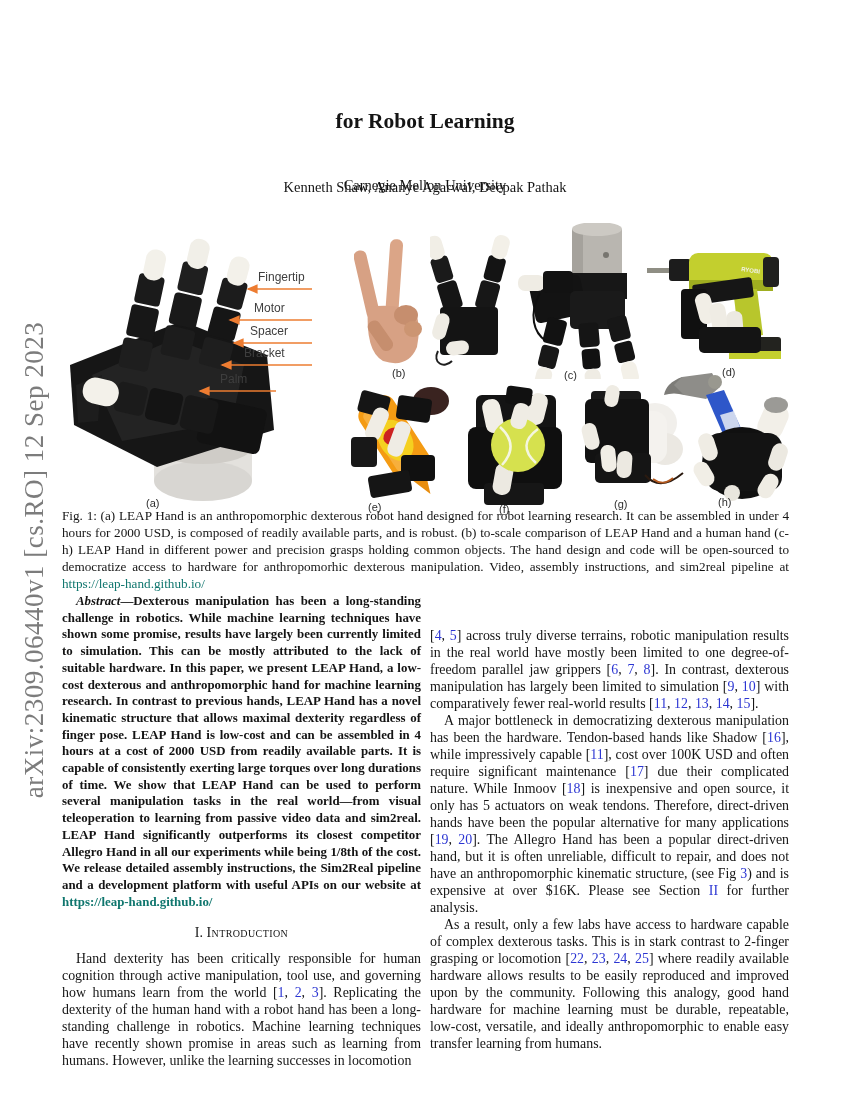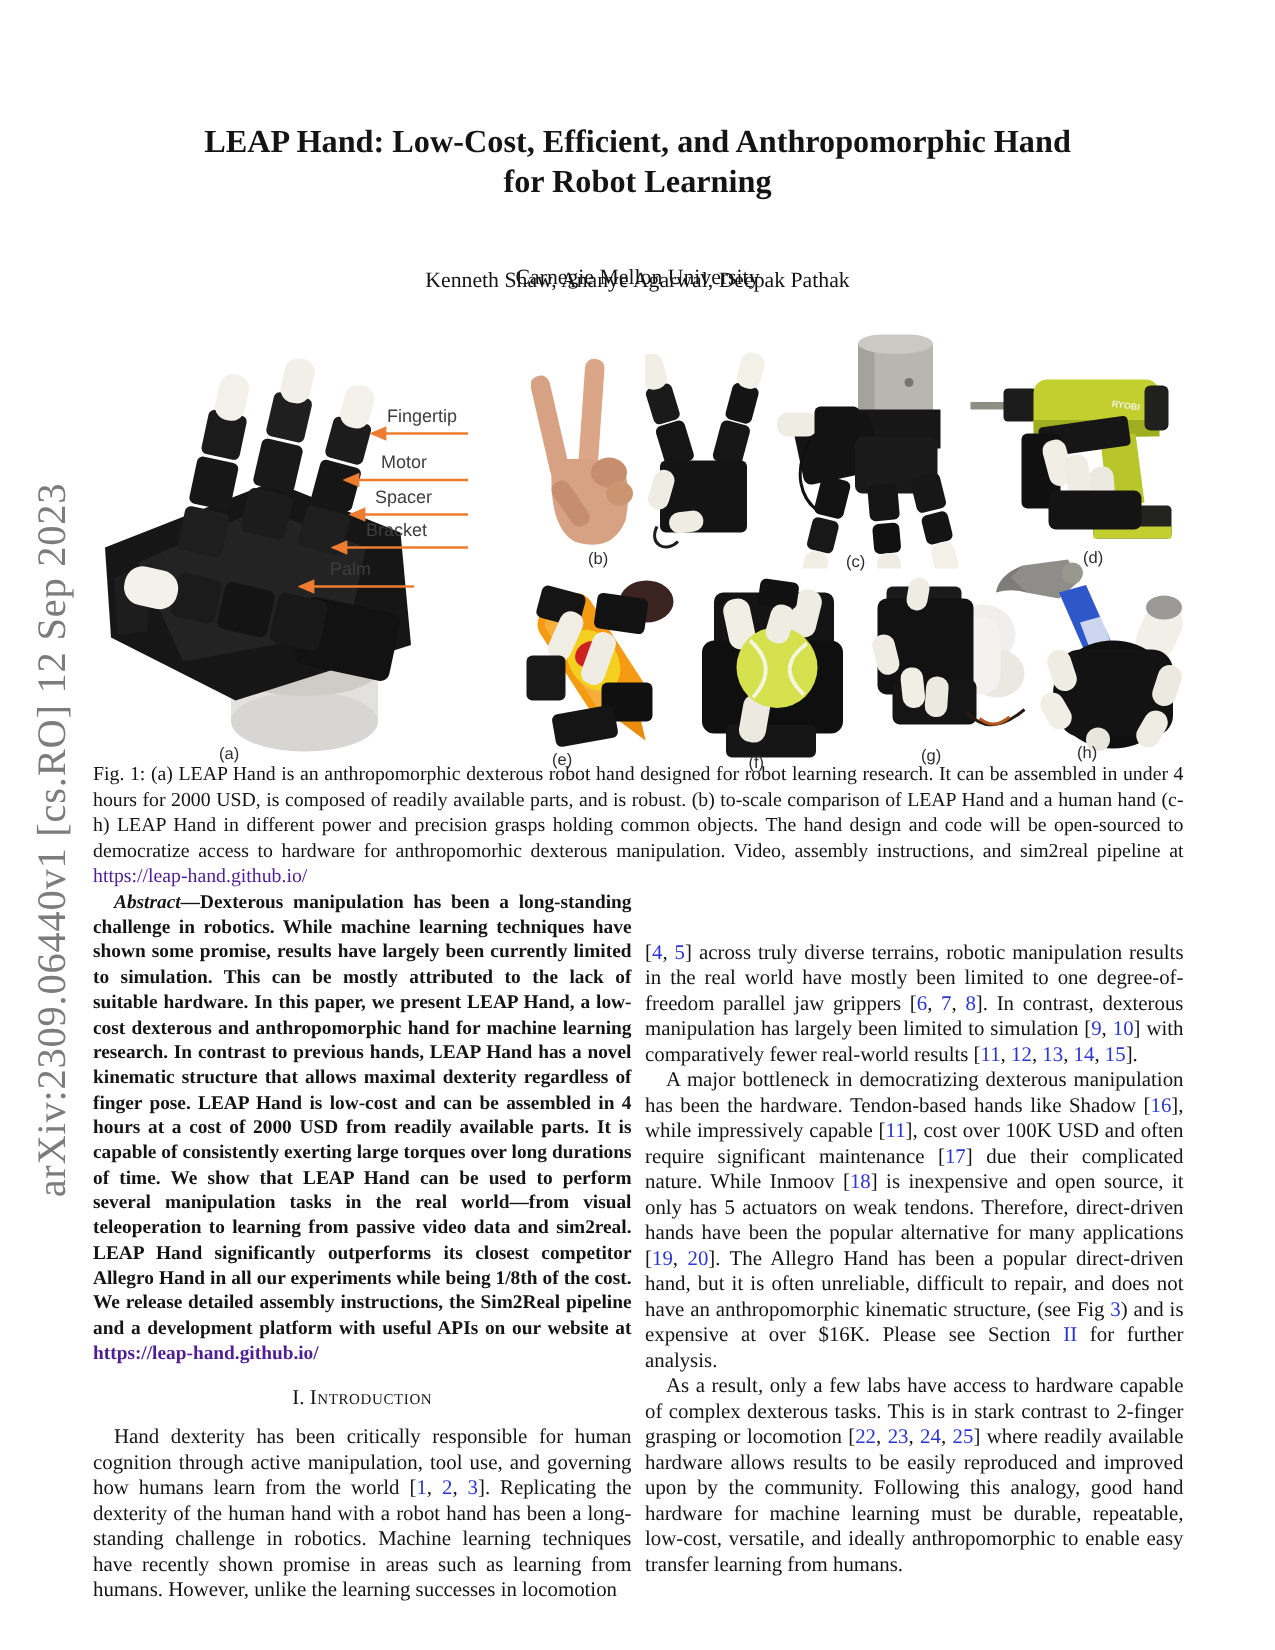--- a/index.html
+++ b/index.html
@@ -29,35 +29,35 @@
   .col-right { left:430px;margin-top:34px; }
 
   .abstract { font-weight:bold; font-size:12.9px; line-height:16.7px; text-indent:14px; }
   .body { font-size:13.9px; line-height:17px; }
   .indent { text-indent:14px; }
 
   .section-heading { text-align:center; font-weight:normal; font-size:14px; margin:15px 0 9px 0; }
   .sc { font-variant:small-caps; letter-spacing:0.4px; }
 
   .seg-em { font-style:italic; }
-  .seg-url { color:#4c1d95; }
+  .seg-url { color:#0f766e; }
   .seg-cite { color:#2b35d2; }
 
   svg text.callout { font-family:"Liberation Sans", sans-serif; font-size:12px; fill:#3e3e3e; }
   svg text.brand { font-family:"Liberation Sans", sans-serif; font-size:6px; font-weight:bold; fill:#f2f2e9; }
 </style>
 </head>
 <body>
 
 <div class="page">
 
   <div class="arxiv-strip">arXiv:2309.06440v1  [cs.RO]  12 Sep 2023</div>
 
   <div class="title">
-    <span>LEAP Hand: Low-Cost, Efficient, and Anthropomorphic Hand</span><br>
+    <br>
     <span>for Robot Learning</span>
   </div>
   <div class="authors">Kenneth Shaw, Ananye Agarwal, Deepak Pathak</div>
   <div class="affiliation">Carnegie Mellon University</div>
 
   <div class="figure">
 
     <svg class="panel" style="left:0;top:2px" width="298" height="278" viewBox="0 0 298 278">
       <defs>
         <marker id="arr" markerWidth="8" markerHeight="8" refX="1" refY="3" orient="auto">

